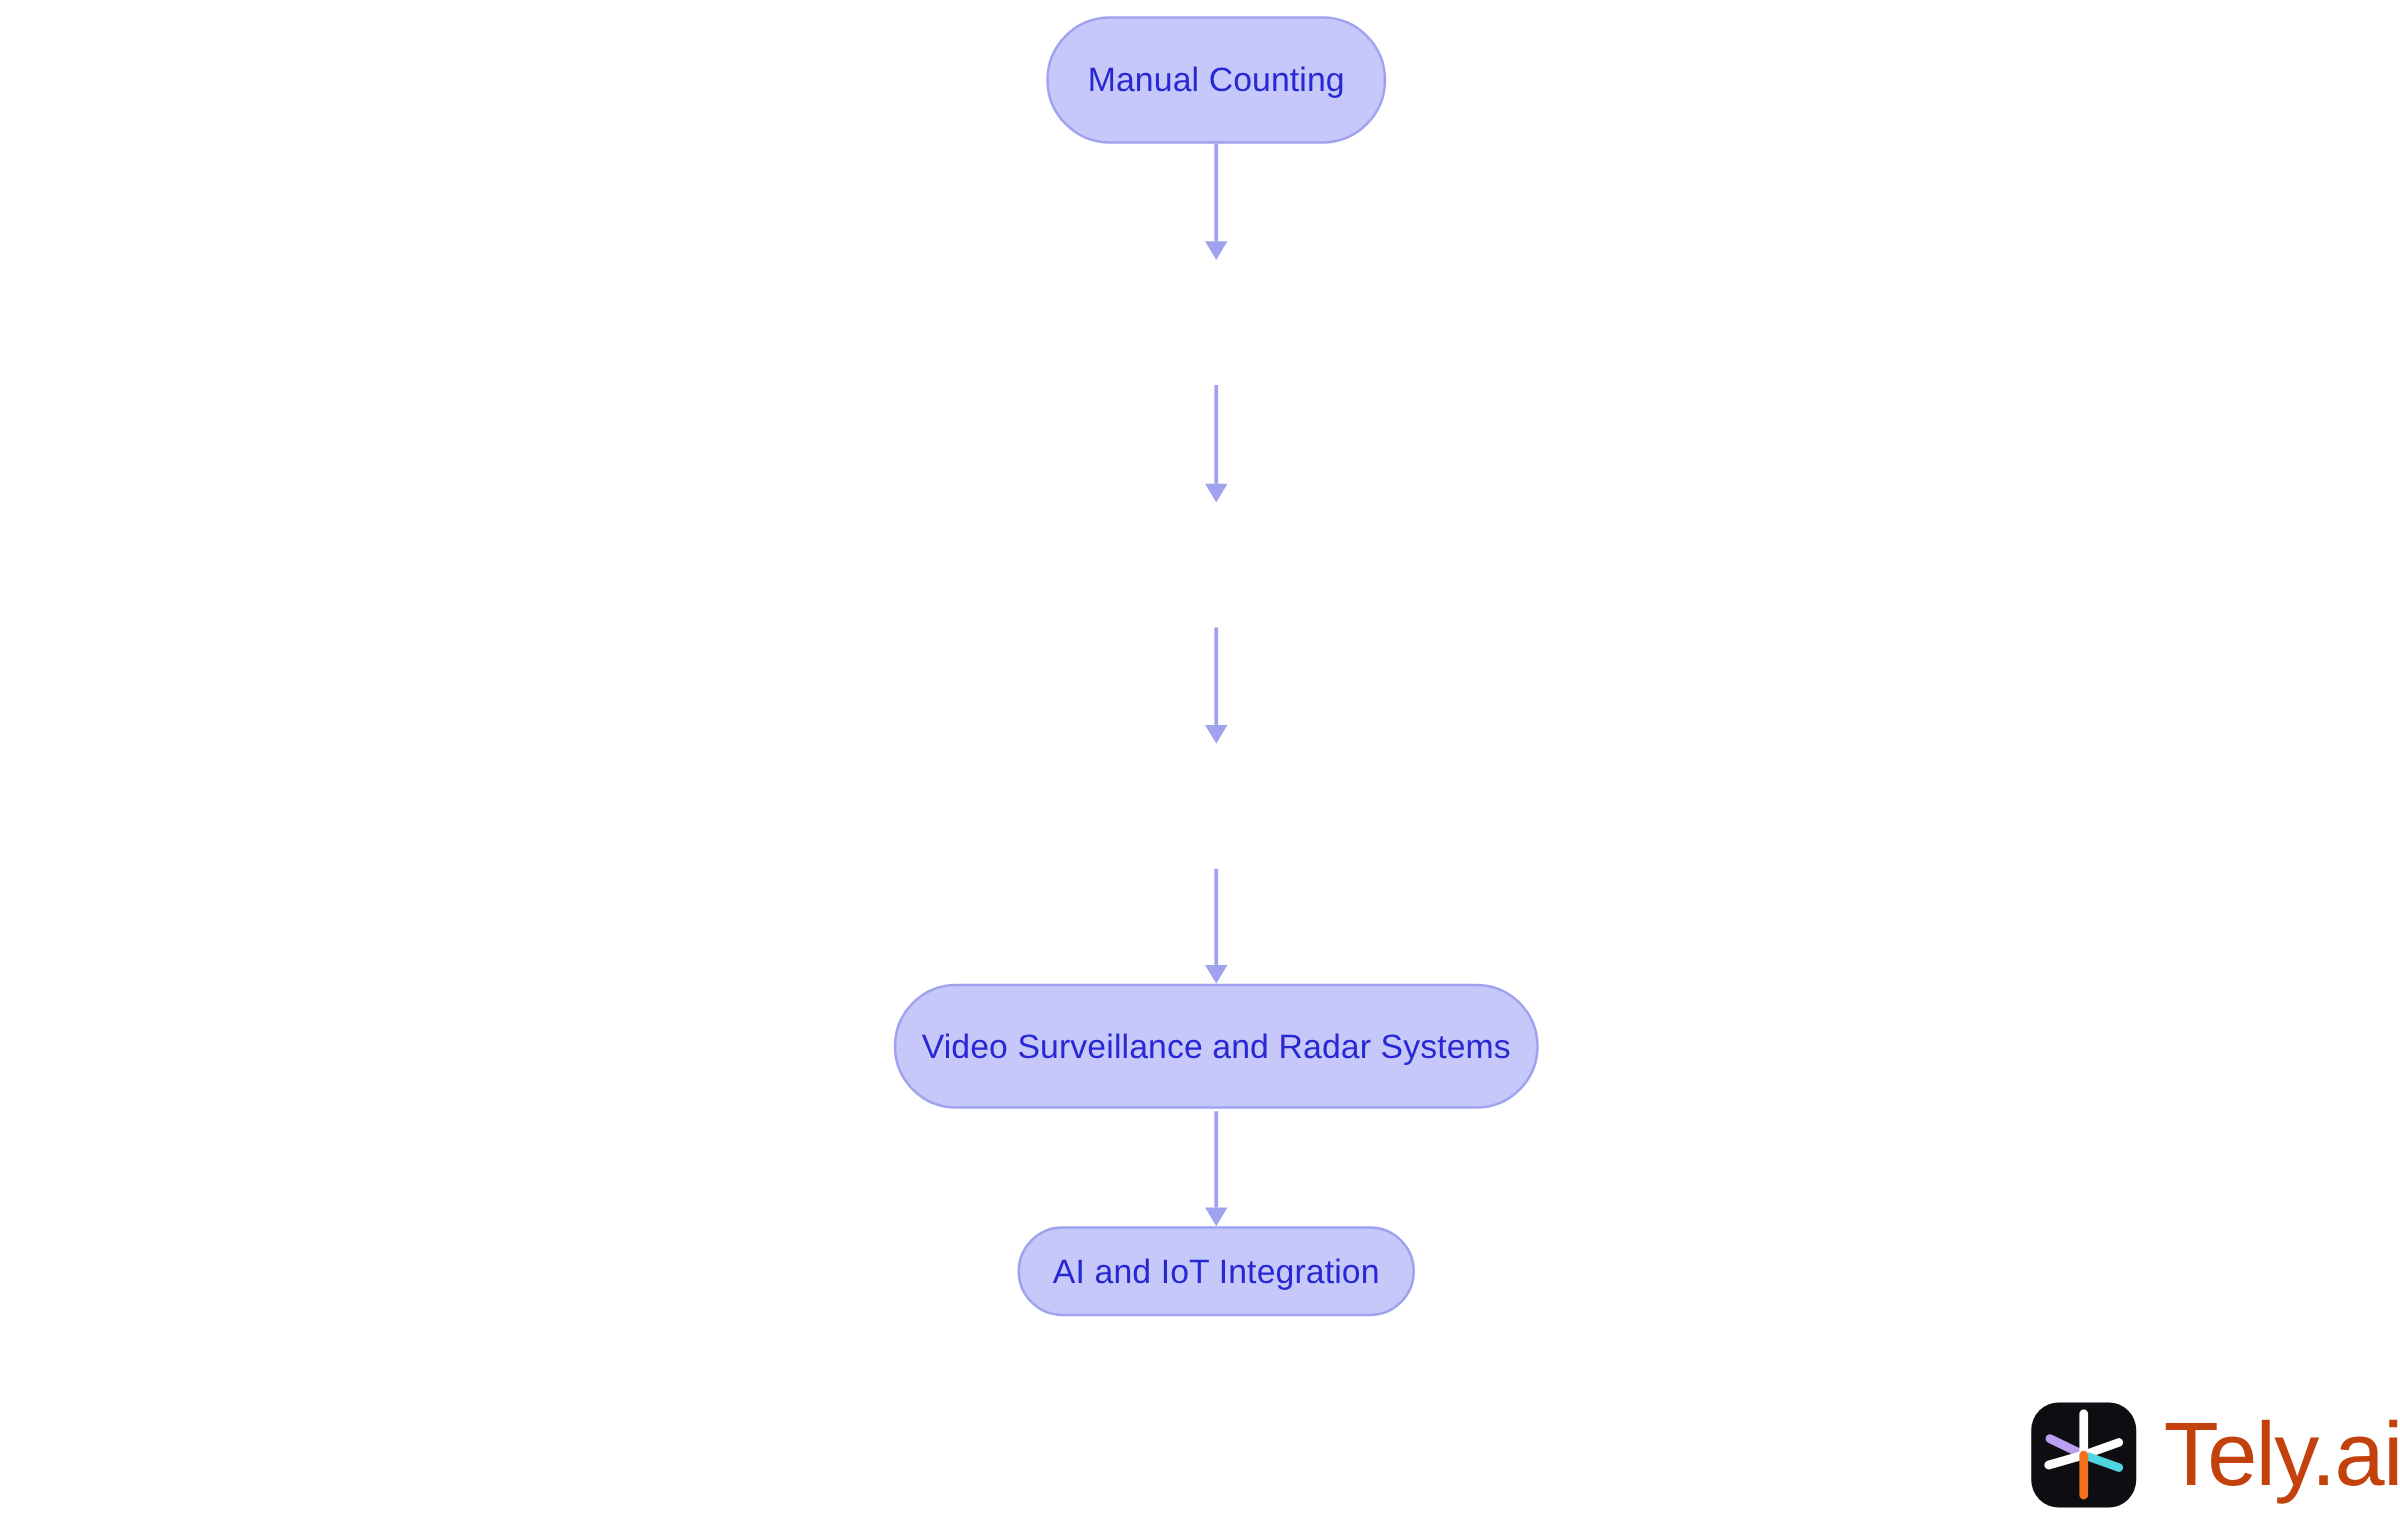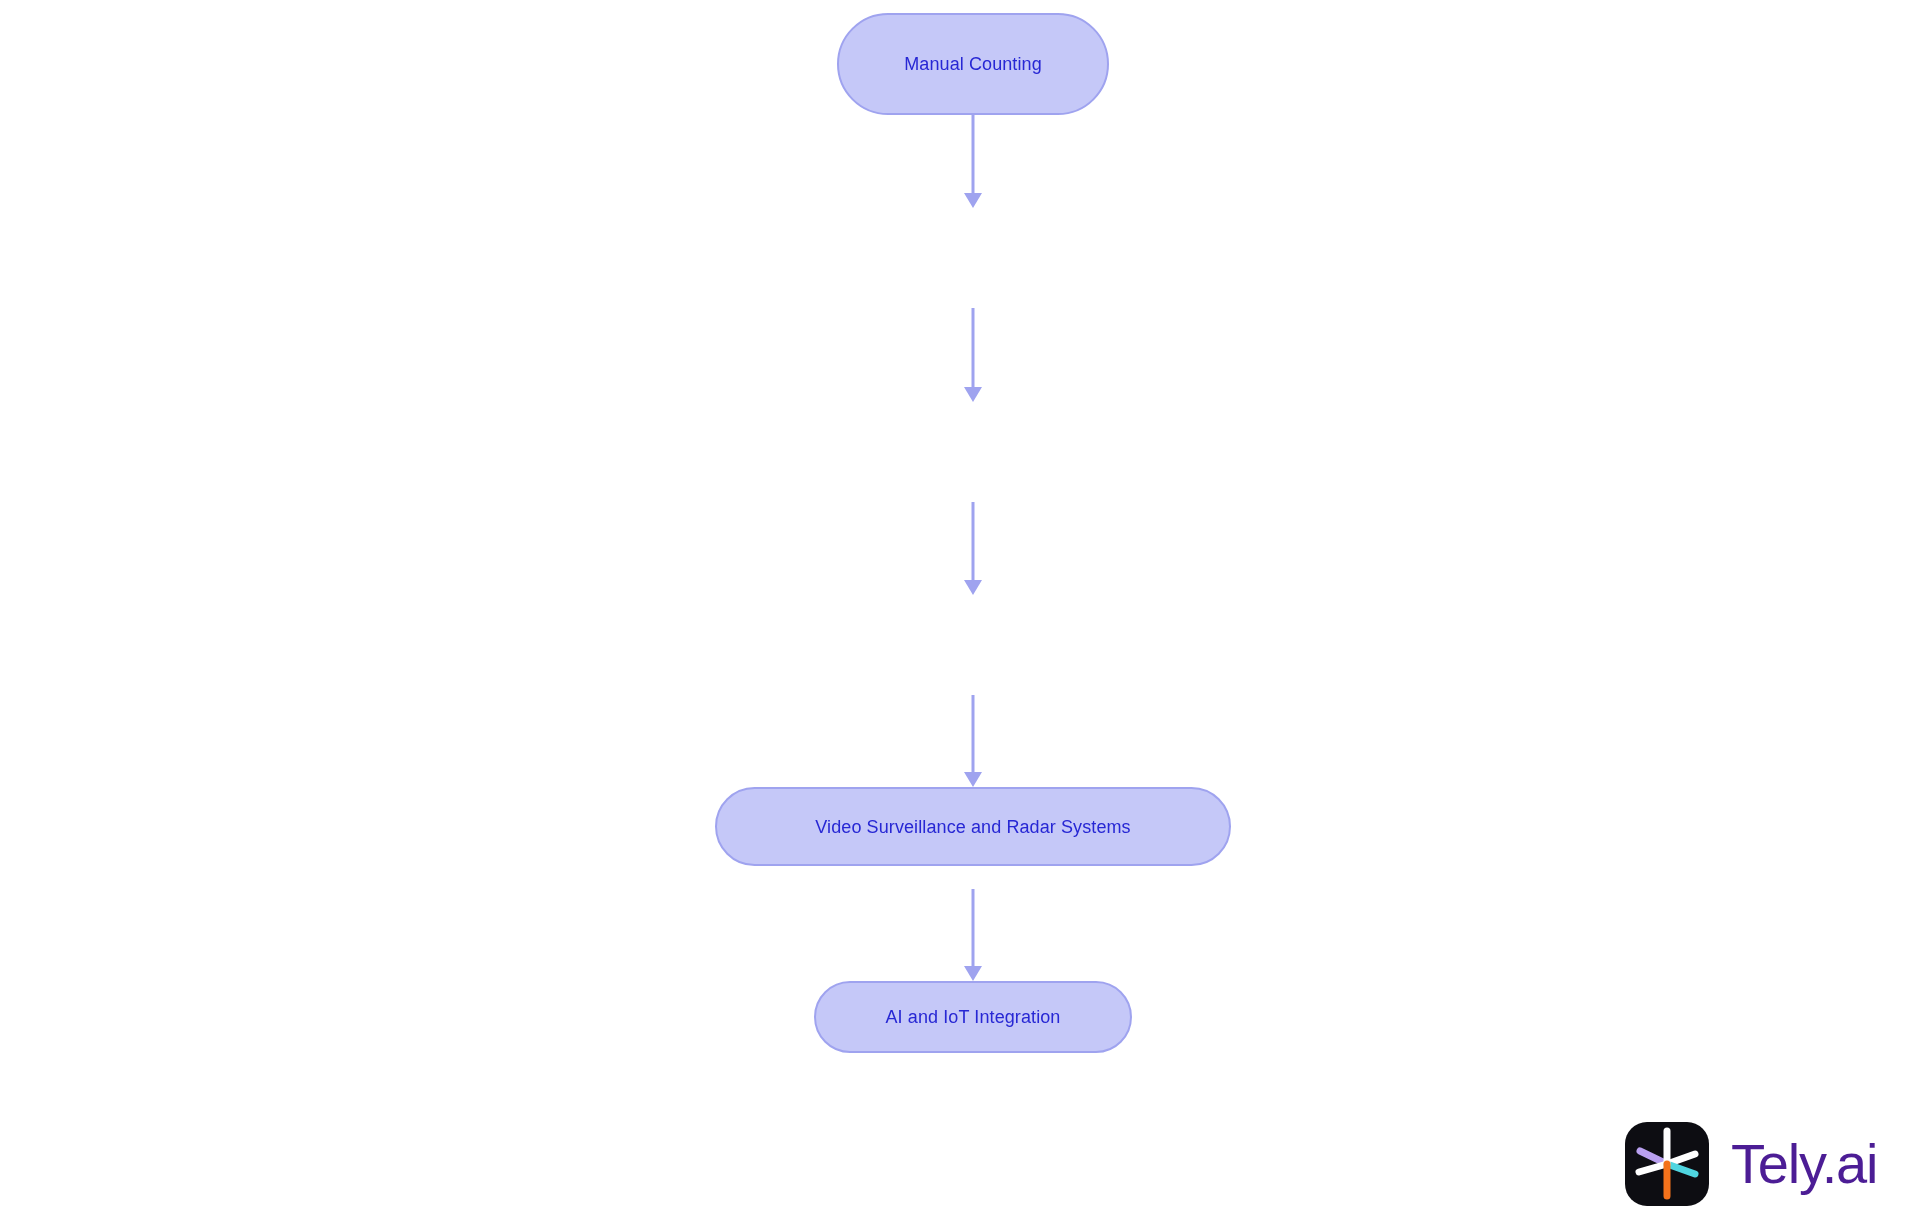--- a/index.html
+++ b/index.html
@@ -31,21 +31,21 @@
     align-items: center;
     justify-content: center;
     background: #c5c8f8;
     border: 2px solid #9fa3ef;
     border-radius: 52px;
     transform: translateX(-50%);
     left: 973px;
   }
   .node-label {
     color: #2727d4;
-    font-size: 18px;
+    font-size: 27px;
     font-weight: 400;
     letter-spacing: 0.1px;
     line-height: 1;
     white-space: nowrap;
     font-family: "Liberation Sans", sans-serif;
   }
 
   
   .edge {
     position: absolute;
@@ -78,41 +78,41 @@
     width: 84px;
     height: 84px;
     border-radius: 22px;
     background: #0d0d12;
     position: relative;
     flex: 0 0 auto;
     overflow: hidden;
   }
   .logo-wordmark {
     font-family: "Liberation Sans", sans-serif;
-    font-size: 56px;
+    font-size: 72px;
     font-weight: 400;
-    color: #4c1d95;
+    color: #c2410c;
     letter-spacing: -1.2px;
     line-height: 1;
     white-space: nowrap;
   }
 </style>
 </head>
 <body>
 
 <div id="flow-canvas">
 
   <div class="node" style="top:13px; width:272px; height:102px;">
     <span class="node-label">Manual Counting</span>
   </div>
 
 
 
 
-  <div class="node" style="top:787px; width:516px; height:79px;">
+  <div class="node" style="top:787px; width:516px; height:100px;">
     <span class="node-label">Video Surveillance and Radar Systems</span>
   </div>
 
   <div class="node" style="top:981px; width:318px; height:72px;">
     <span class="node-label">AI and IoT Integration</span>
   </div>
 
   <div class="edge" style="top:115px; height:78px;"></div>
   <div class="edge-head" style="top:193px;"></div>
 

